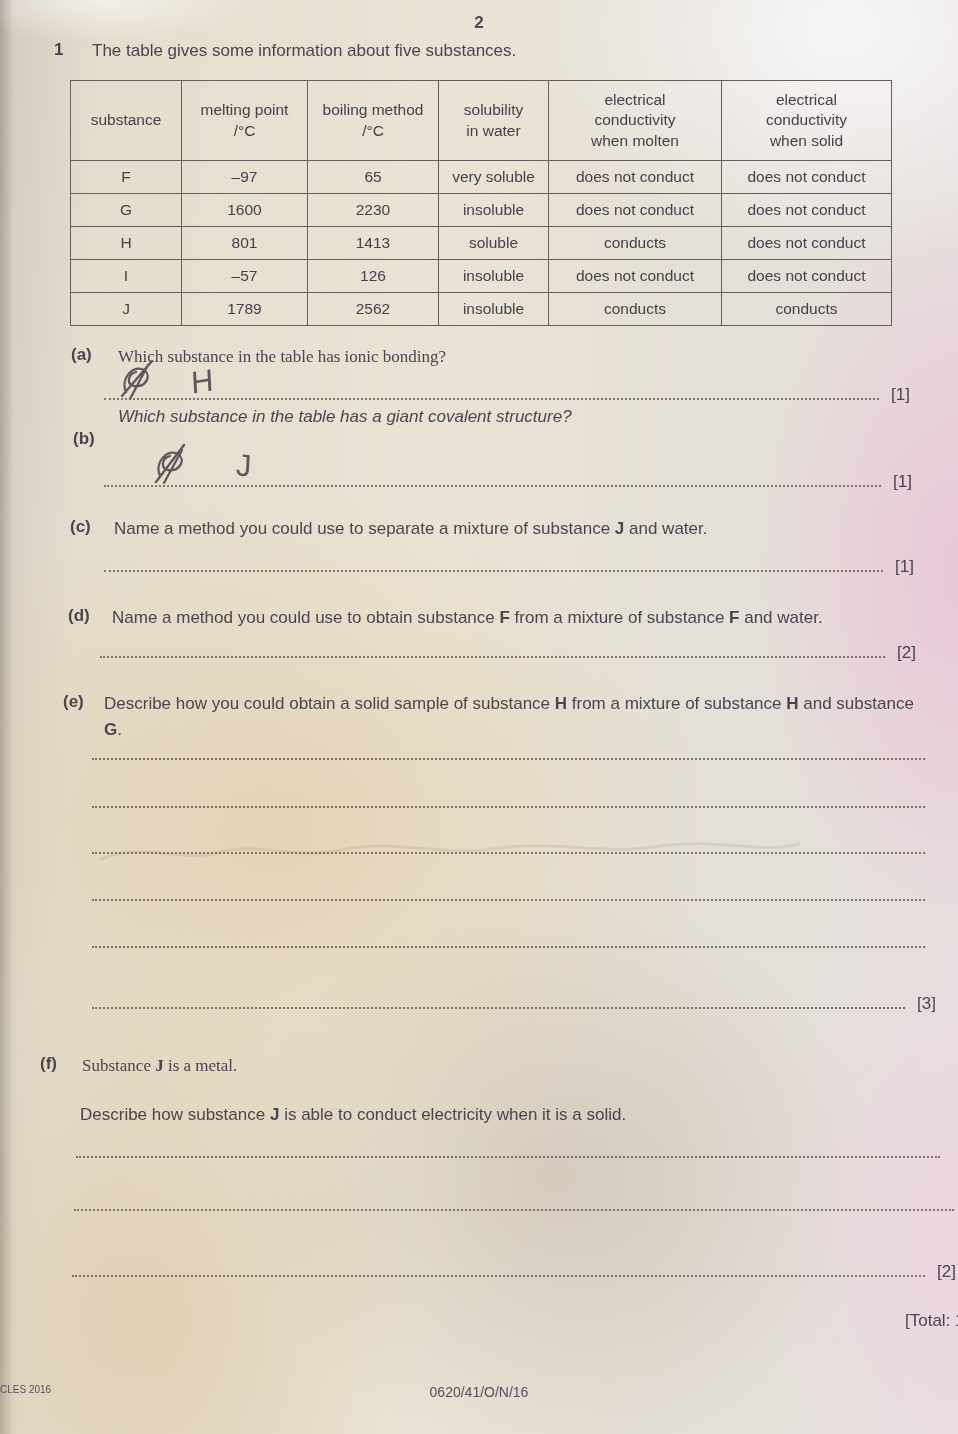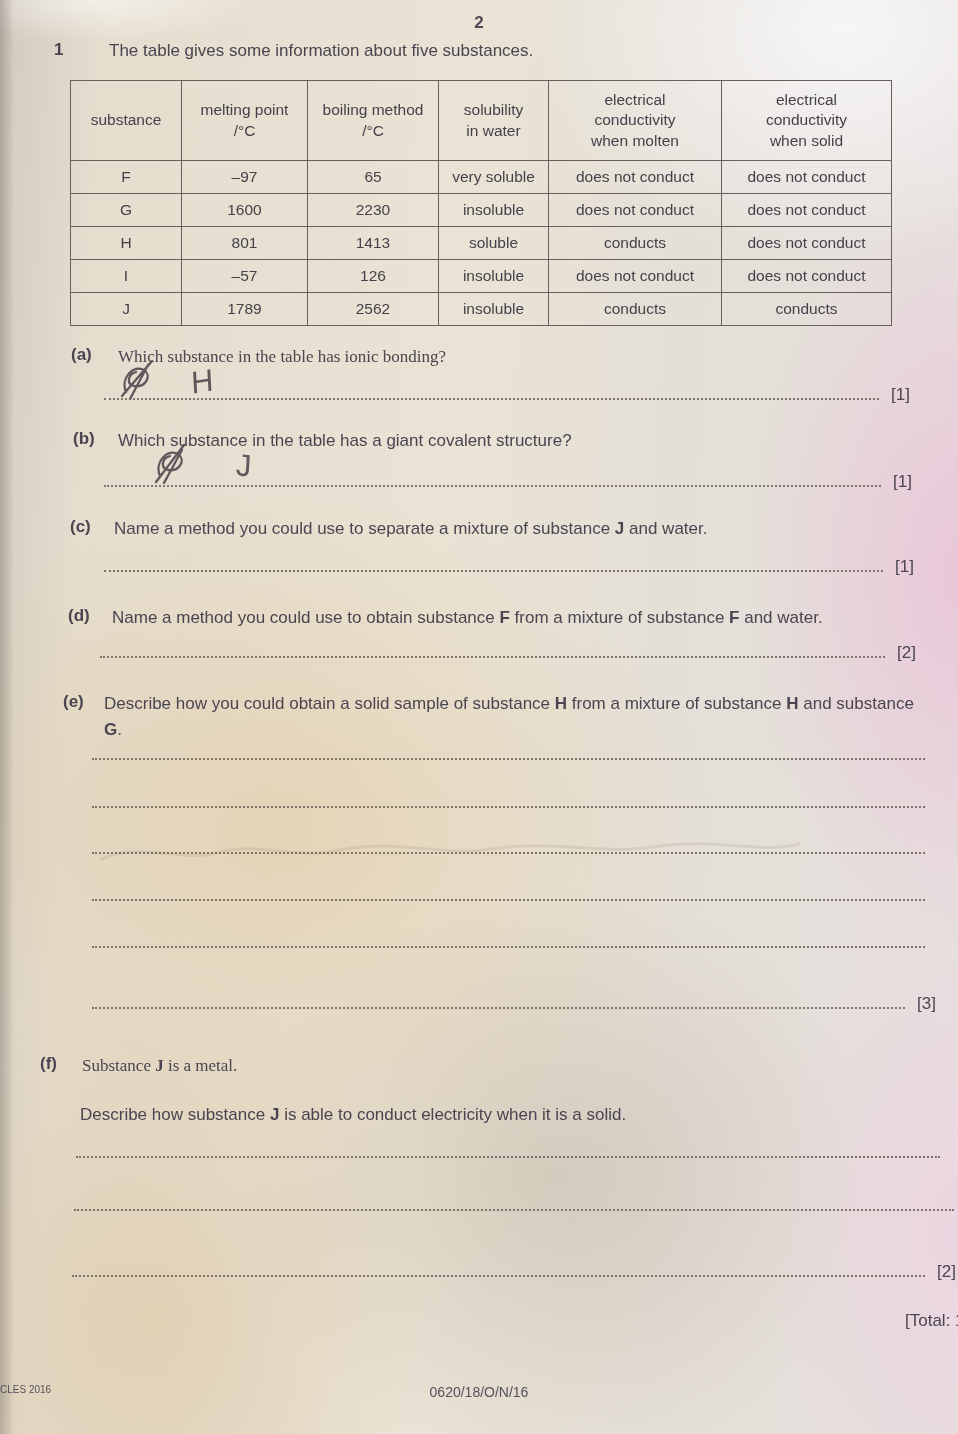--- a/index.html
+++ b/index.html
@@ -15,21 +15,21 @@
       radial-gradient(ellipse 300px 520px at 101% 40%, rgba(235,178,212,0.55), rgba(235,178,212,0) 72%),
       radial-gradient(ellipse 280px 420px at 101% 86%, rgba(242,200,226,0.45), rgba(242,200,226,0) 72%),
       radial-gradient(ellipse 640px 520px at 30% 58%, rgba(222,194,144,0.42), rgba(222,194,144,0) 66%),
       radial-gradient(ellipse 420px 560px at 16% 92%, rgba(212,180,128,0.35), rgba(212,180,128,0) 65%),
       radial-gradient(ellipse 520px 460px at 58% 82%, rgba(150,126,100,0.22), rgba(150,126,100,0) 62%),
       linear-gradient(93deg, #d2cabf 0%, #e5ddce 10%, #eae3d5 45%, #e4dfd7 70%, #e7dfdf 100%);
   }
   .abs { position:absolute; }
   .pagenum { top:13px; left:0; width:100%; text-align:center; font-size:17px; font-weight:bold; color:#4e4954; }
   .qnum { top:40px; left:54px; font-size:17px; font-weight:bold; }
-  .intro { top:41px; left:92px; font-size:17px;margin-left:17px; }
+  .intro { top:41px; left:92px; font-size:17px; }
 
   
   table.subs {
     position:absolute; left:70px; top:80px; width:821px;
     border-collapse:collapse; table-layout:fixed;
     font-size:15.5px; color:#45414a; text-align:center;
   }
   table.subs th, table.subs td { border:1.5px solid #665f5c; vertical-align:middle; padding:2px 4px; }
   table.subs th { font-weight:normal; white-space:pre-line; height:80px; line-height:1.3; }
   table.subs td { height:33px; }
@@ -139,21 +139,21 @@
       <path d="M9 36 C3 22 17 8 27 14 C35 19 29 32 17 30 C9 28 11 18 19 16 M5 40 L35 5 M13 43 L31 9" stroke="currentColor" fill="none" stroke-width="2.3" stroke-linecap="round"></path>
     </svg>
     <span class="letter">H</span>
   </div>
   <div class="answer-row" style="left:104px; top:385px; right:48px;">
     <div class="dotline"></div>
     <span class="mark">[1]</span>
   </div>
 
   <span class="abs part-label" style="left:73px; top:429px;">(b)</span>
-  <span class="abs part-text" style="left:118px; top:428px;">Which substance in the table has a giant covalent structure?</span>
+  <span class="abs part-text" style="left:118px; top:404px;font-style:italic;">Which substance in the table has a giant covalent structure?</span>
   <div class="hand hand-b abs" style="left:150px; top:438px;">
     <svg width="44" height="46" viewBox="0 0 44 46">
       <path d="M10 38 C4 24 18 10 28 16 C36 21 30 34 18 32 C10 30 12 20 20 18 M6 44 L34 7 M14 45 L32 12" stroke="currentColor" fill="none" stroke-width="2.3" stroke-linecap="round"></path>
     </svg>
     <span class="letter">J</span>
   </div>
   <div class="answer-row" style="left:104px; top:472px; right:46px;">
     <div class="dotline"></div>
     <span class="mark">[1]</span>
   </div>
@@ -210,15 +210,15 @@
       <div class="dotline"></div>
     </div>
   <div class="answer-row" style="left:72px; top:1262px; right:2px;">
     <div class="dotline"></div>
     <span class="mark">[2]</span>
   </div>
 
   <span class="abs total">[Total: 10</span>
 
   <span class="abs footer-left">CLES 2016</span>
-  <span class="abs footer-center">0620/18/O/N/16</span>
+  <span class="abs footer-center">0620/41/O/N/16</span>
 
 </div>
 
 </body></html>

